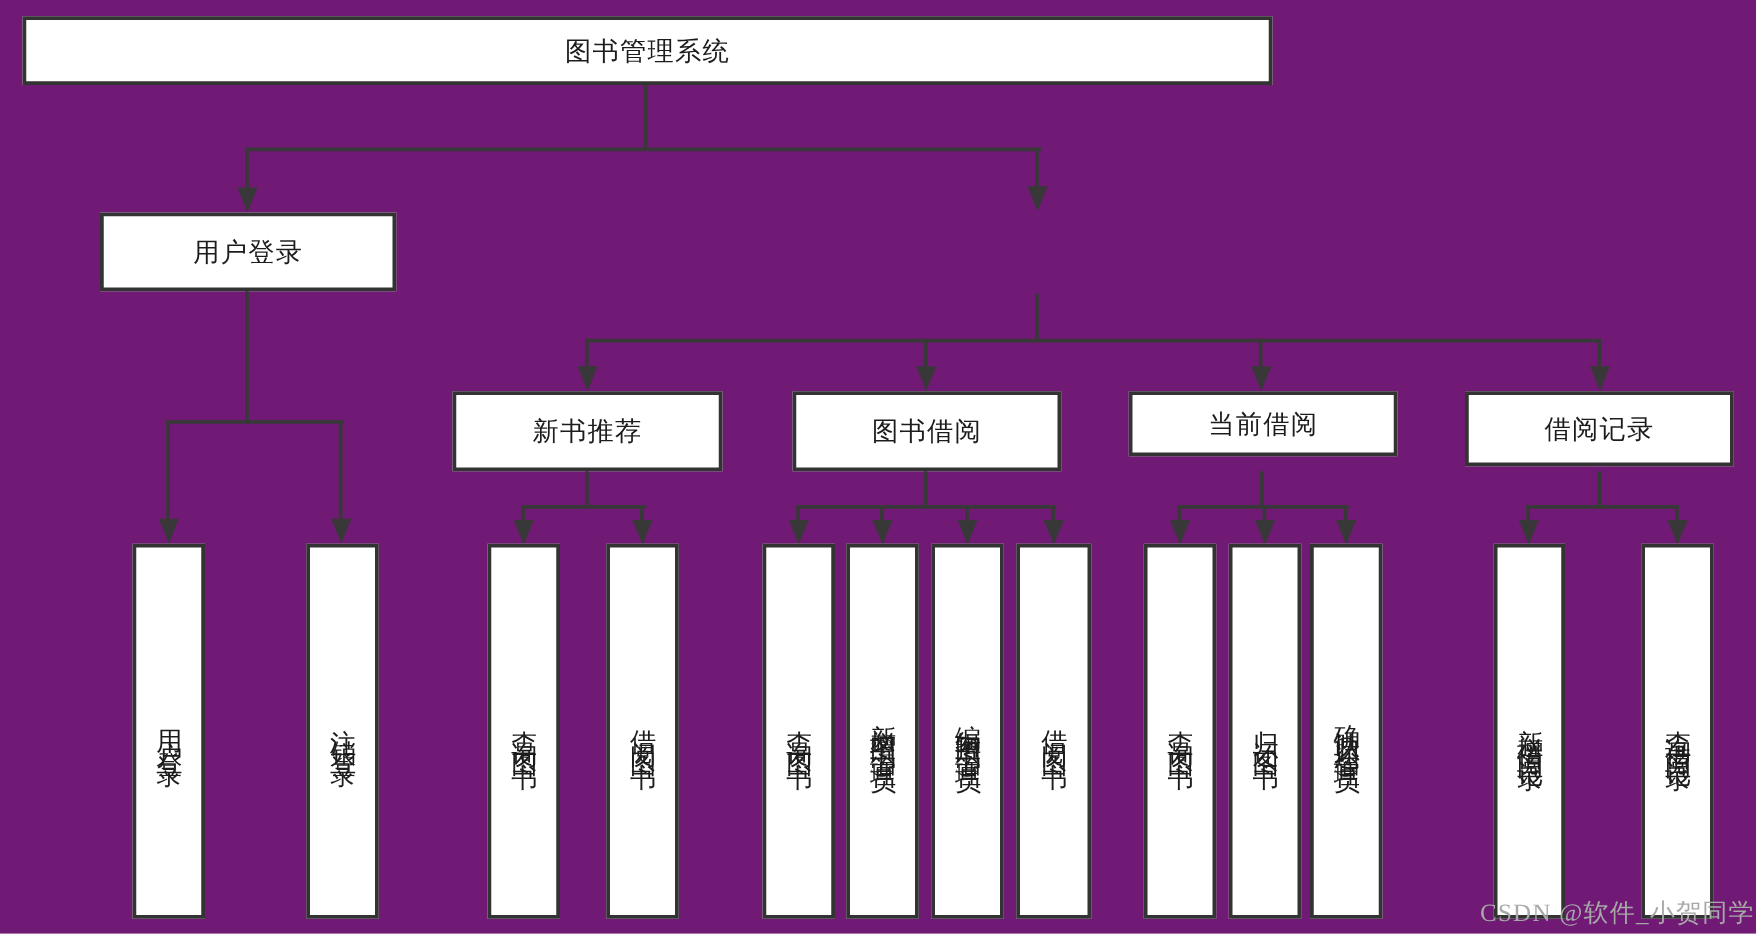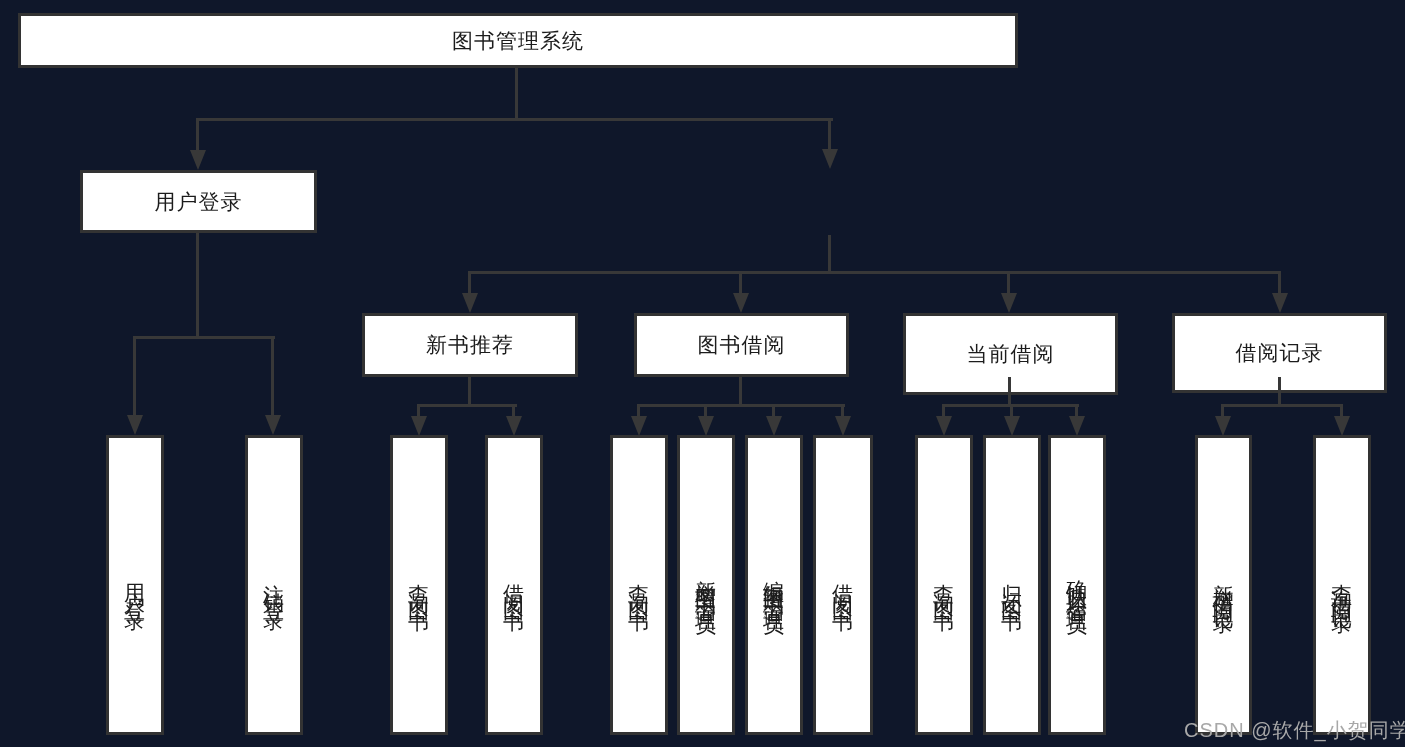--- a/index.html
+++ b/index.html
@@ -1,18 +1,18 @@
 <!DOCTYPE html>
 <html><head>
 <meta charset="utf-8">
 <style>
   html,body{margin:0;padding:0;background:#ffffff;}
   .stage{
-    position:relative;width:1405px;height:747px;background:#0f172a;overflow:hidden;
-    font-family:Liberation Sans, sans-serif;
+    position:relative;width:1405px;height:747px;background:#701a75;overflow:hidden;
+    font-family:Liberation Serif, serif;
   }
   .box{
     position:absolute;box-sizing:border-box;background:#ffffff;
     border:3px solid #333333;color:#1c1c1c;
     display:flex;align-items:center;justify-content:center;
     font-size:21px;letter-spacing:1px;white-space:nowrap;
   }
   .leaf{
     position:absolute;box-sizing:border-box;background:#ffffff;
     border:3px solid #333333;color:#1c1c1c;
@@ -69,24 +69,24 @@
   <div class="arrow" style="left:1001px;top:293px;"></div>
   <div class="vline" style="left:1278px;top:271px;width:3px;height:26px;"></div>
   <div class="arrow" style="left:1272px;top:293px;"></div>
 
   <div class="box" style="left:634px;top:313px;width:215px;height:64px;">
     <span>图书借阅</span>
   </div>
   <div class="box" style="left:362px;top:313px;width:216px;height:64px;">
     <span>新书推荐</span>
   </div>
-  <div class="box" style="left:903px;top:313px;width:215px;height:82px;">
+  <div class="box" style="left:903px;top:313px;width:215px;height:52px;">
     <span>当前借阅</span>
   </div>
-  <div class="box" style="left:1172px;top:313px;width:215px;height:80px;">
+  <div class="box" style="left:1172px;top:313px;width:215px;height:60px;">
     <span>借阅记录</span>
   </div>
 
   <div class="vline" style="left:468px;top:377px;width:3px;height:30px;"></div>
   <div class="hline" style="left:417px;top:404px;width:100px;height:3px;"></div>
   <div class="vline" style="left:417px;top:404px;width:3px;height:14px;"></div>
   <div class="arrow" style="left:411px;top:416px;"></div>
   <div class="vline" style="left:512px;top:404px;width:3px;height:14px;"></div>
   <div class="arrow" style="left:506px;top:416px;"></div>
 

